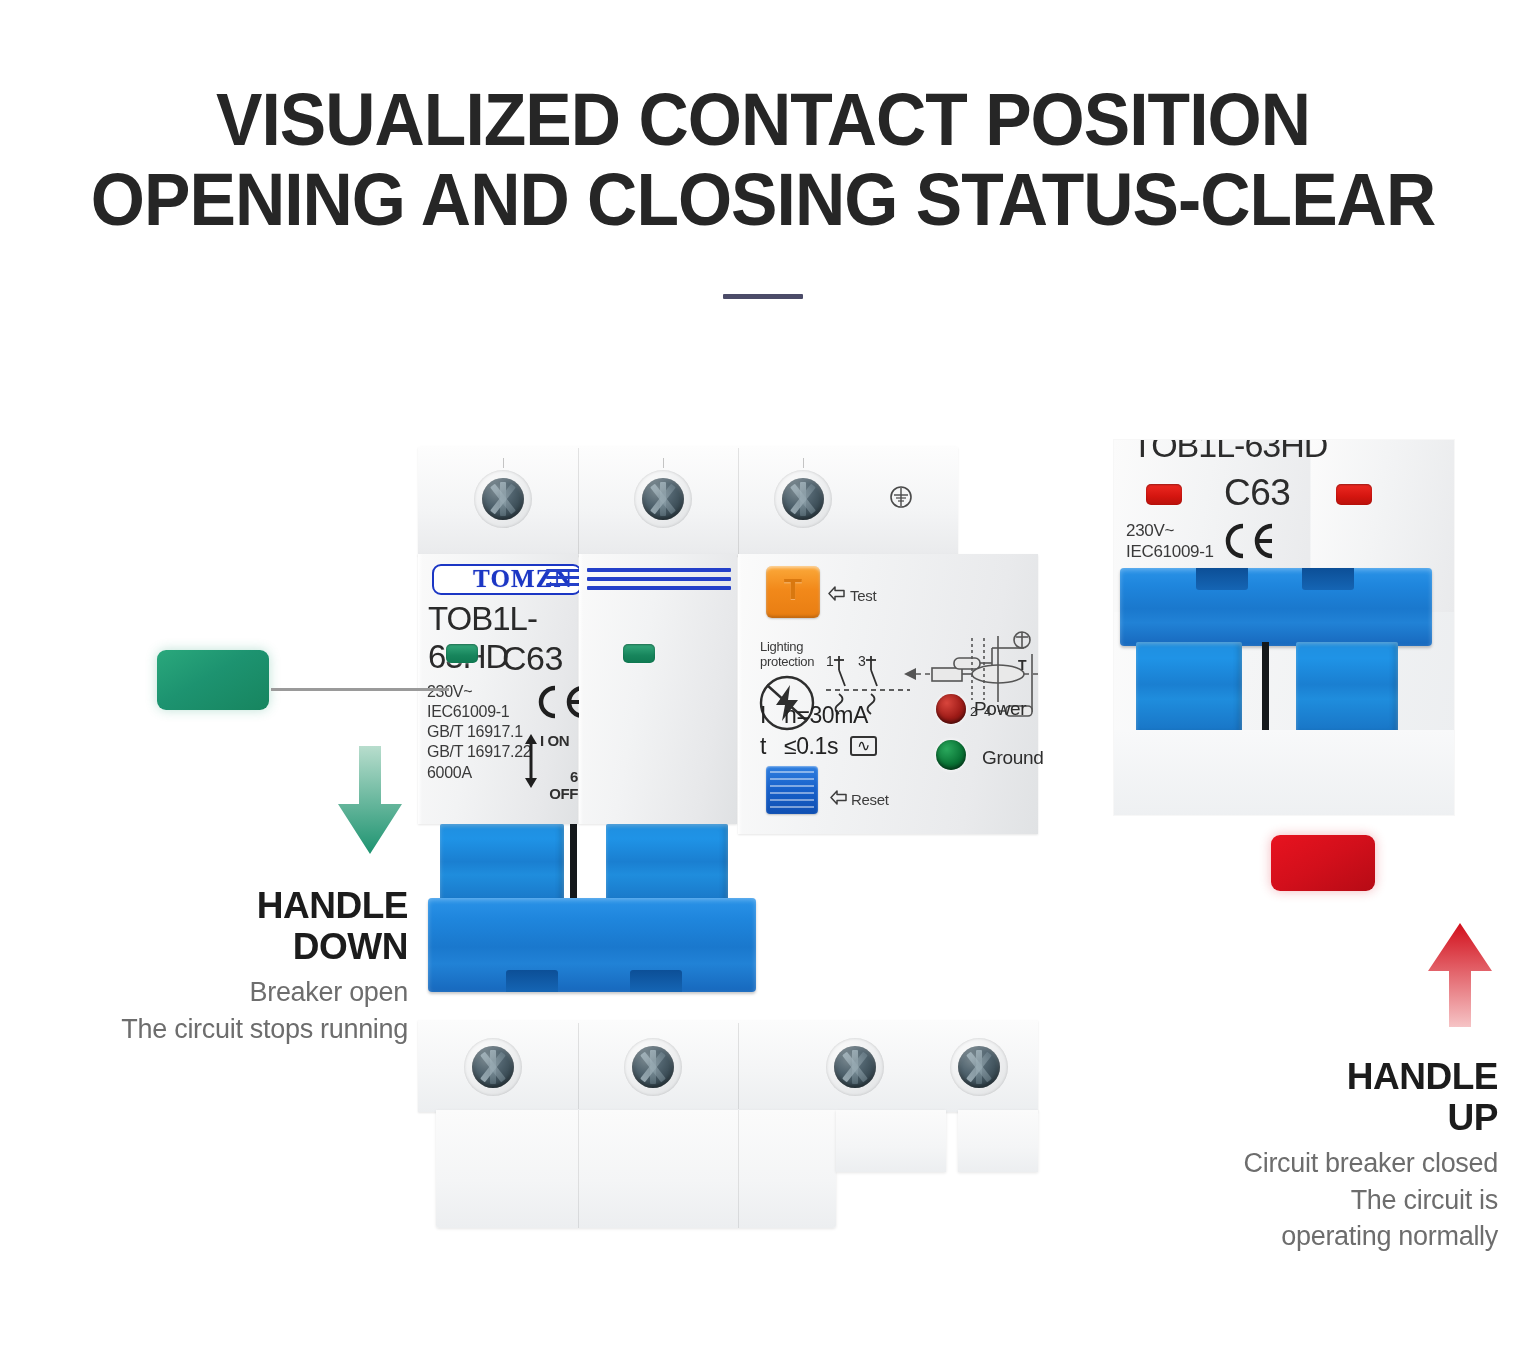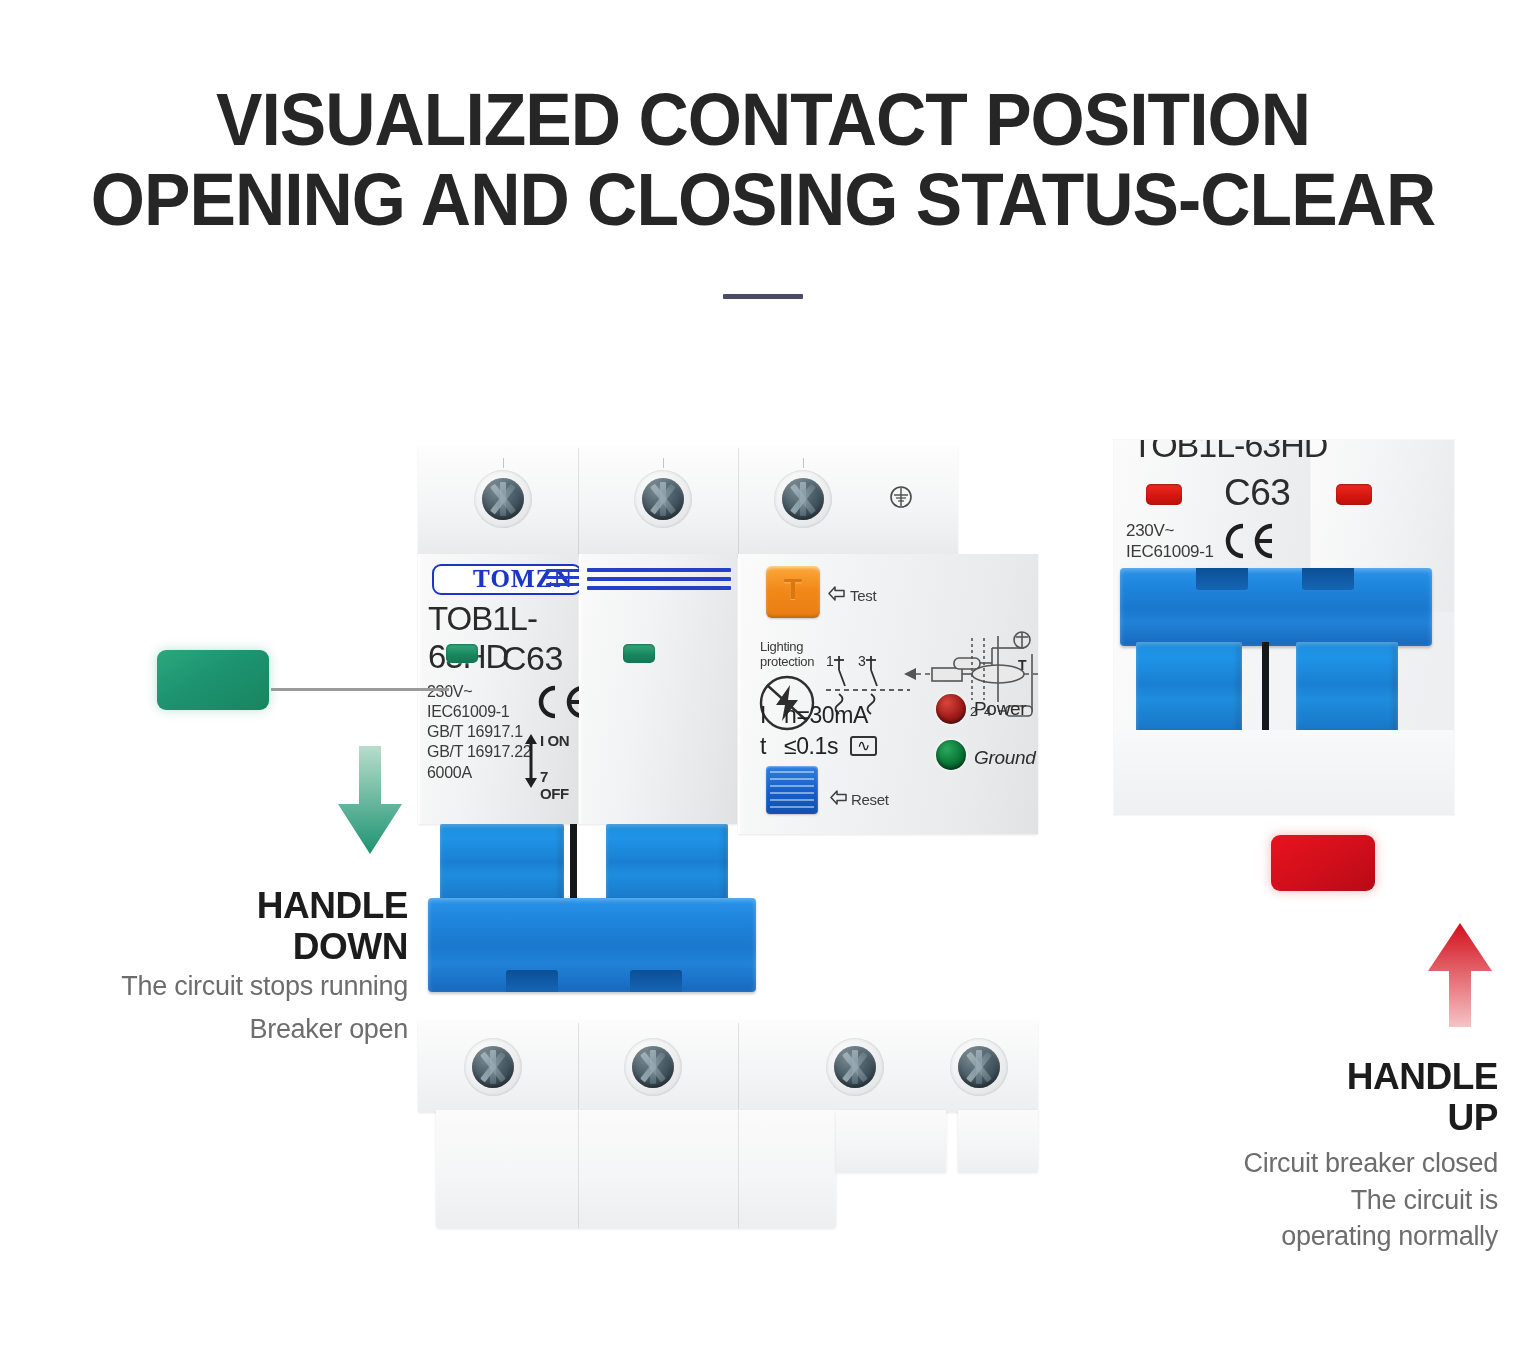--- a/index.html
+++ b/index.html
@@ -129,21 +129,21 @@
 
   .specs{
     position:absolute;left:9px;top:128px;
     font-size:16px;color:#3a3a3a;line-height:1.26;letter-spacing:-.3px;
     font-family:"Liberation Sans", sans-serif;font-weight:500;
   }
   .ce-mark{position:absolute;left:113px;top:128px;width:56px;height:40px;}
 
   .onoff{position:absolute;left:100px;top:178px;width:60px;height:58px;}
   .onoff .arw{position:absolute;left:6px;top:2px;width:14px;height:54px;}
-  .onoff .lbl{position:absolute;left:22px;font-size:15px;color:#2f2f2f;font-weight:600;letter-spacing:-.4px;}
+  .onoff .lbl{position:absolute;left:22px;font-size:15px;color:#2f2f2f;font-weight:600;letter-spacing:-.4px;text-align:right;}
   .onoff .lbl.on{top:0px;}
   .onoff .lbl.off{top:36px;}
 
   
   .test-btn{
     position:absolute;left:28px;top:12px;width:54px;height:52px;border-radius:6px;
     background:linear-gradient(180deg,#fba93a 0%,#f2891a 45%,#e87d12 100%);
     box-shadow:inset 0 2px 3px rgba(255,255,255,.5), inset 0 -2px 3px rgba(0,0,0,.18), 0 1px 2px rgba(0,0,0,.2);
   }
   .test-btn .t{
@@ -358,21 +358,21 @@
         </div>
         <div class="onoff">
           <div class="arw">
             <svg width="14" height="54" viewBox="0 0 14 54">
               <line x1="7" y1="6" x2="7" y2="48" stroke="#1f1f1f" stroke-width="3"></line>
               <polygon points="7,0 13,10 1,10" fill="#1f1f1f"></polygon>
               <polygon points="7,54 13,44 1,44" fill="#1f1f1f"></polygon>
             </svg>
           </div>
           <div class="lbl on">I ON</div>
-          <div class="lbl off">7 OFF</div>
+          <div class="lbl off">6 OFF</div>
         </div>
       </div>
 
       <div class="pole p2">
         <div class="lhi"></div>
         <div class="stripes">
             <i></i>
             <i></i>
             <i></i>
           </div>
@@ -476,21 +476,21 @@
         <div class="cal-arrow" style="left:92px;top:236px;">
           <svg width="17" height="15" viewBox="0 0 17 15">
             <path d="M7 1 L1 7.5 L7 14 L7 10.5 L16 10.5 L16 4.5 L7 4.5 Z" fill="none" stroke="#3d3d3d" stroke-width="1.5" stroke-linejoin="round"></path>
           </svg>
         </div>
         <div class="cal-lbl" style="left:113px;top:237px;">Reset</div>
 
         <div class="led power" style="left:198px;top:140px;"></div>
         <div class="led-lbl" style="left:236px;top:144px;">Power</div>
         <div class="led ground" style="left:198px;top:186px;"></div>
-        <div class="led-lbl" style="left:236px;top:193px;font-style:italic;">Ground</div>
+        <div class="led-lbl" style="left:244px;top:193px;">Ground</div>
       </div>
     </div>
 
     <div>
       <div class="handle-pole" style="left:22px;top:378px;width:124px;height:82px;"></div>
       <div class="handle-gap" style="left:152px;top:378px;height:82px;"></div>
       <div class="handle-pole" style="left:188px;top:378px;width:122px;height:82px;"></div>
       <div class="handle-bar" style="left:10px;top:452px;width:328px;height:94px;">
         <div class="slot b" style="left:78px;"></div>
         <div class="slot b" style="left:202px;"></div>
@@ -574,22 +574,22 @@
           <linearGradient id="gdn" x1="0" y1="0" x2="0" y2="1">
             <stop offset="0%" stop-color="#b8ddcd"></stop>
             <stop offset="100%" stop-color="#1d9370"></stop>
           </linearGradient>
         </defs>
         <polygon points="27,0 49,0 49,58 70,58 38,108 6,58 27,58" fill="url(#gdn)"></polygon>
       </svg>
     </div>
     <h3 style="margin-top:26px;">HANDLE</h3>
     <h3>DOWN</h3>
+    <p>Breaker open</p>
     <p style="margin-top:2px;">The circuit stops running</p>
-    <p>Breaker open</p>
   </div>
   <div class="leader" style="left:271px;top:688px;width:178px;"></div>
 
   <div class="callout callout-right">
     <div class="swatch red"></div>
     <div class="arrow-v" style="margin-top:32px;">
       <svg width="76" height="104" viewBox="0 0 76 104">
         <defs>
           <linearGradient id="gup" x1="0" y1="0" x2="0" y2="1">
             <stop offset="0%" stop-color="#d20f1b"></stop>

